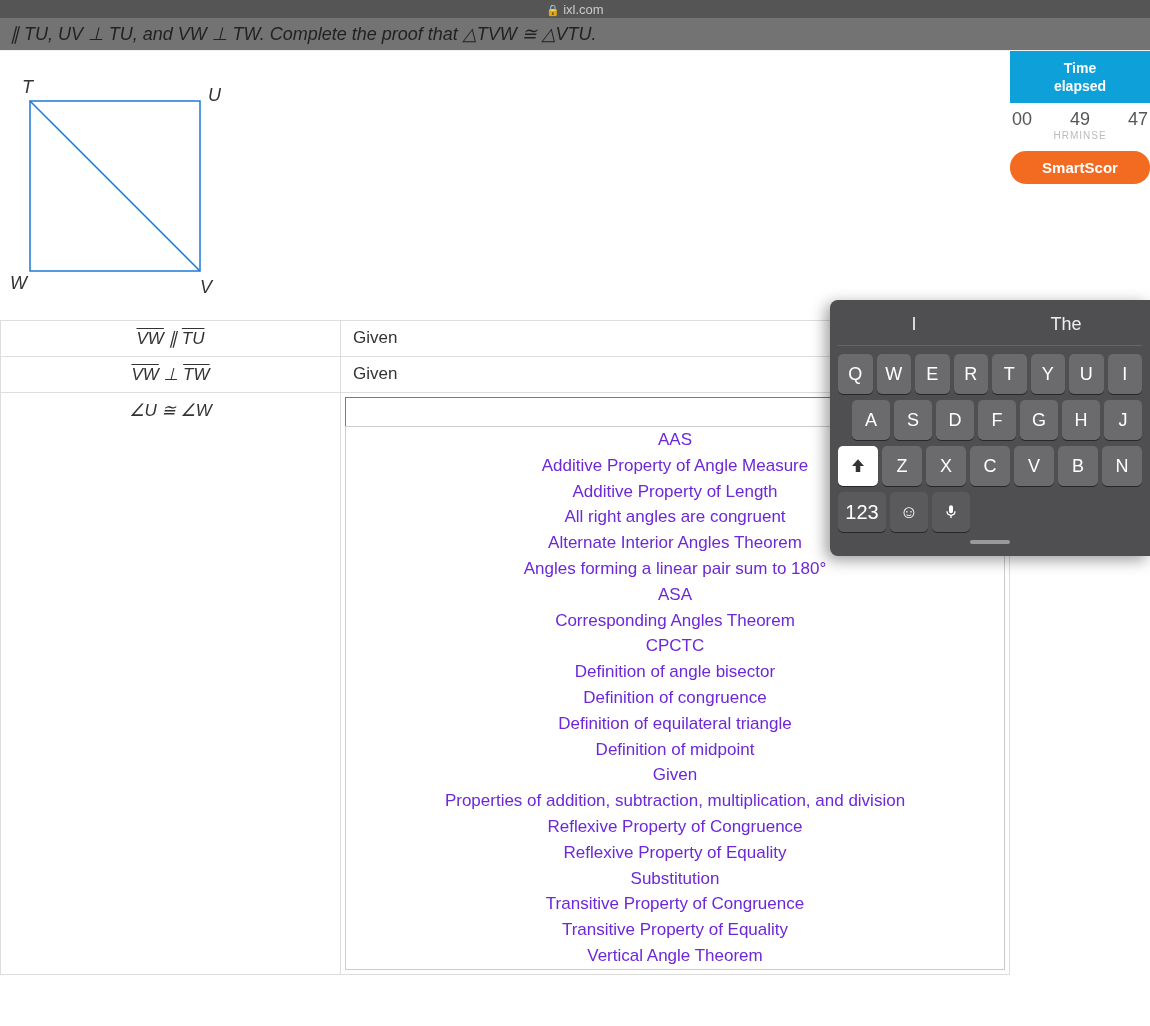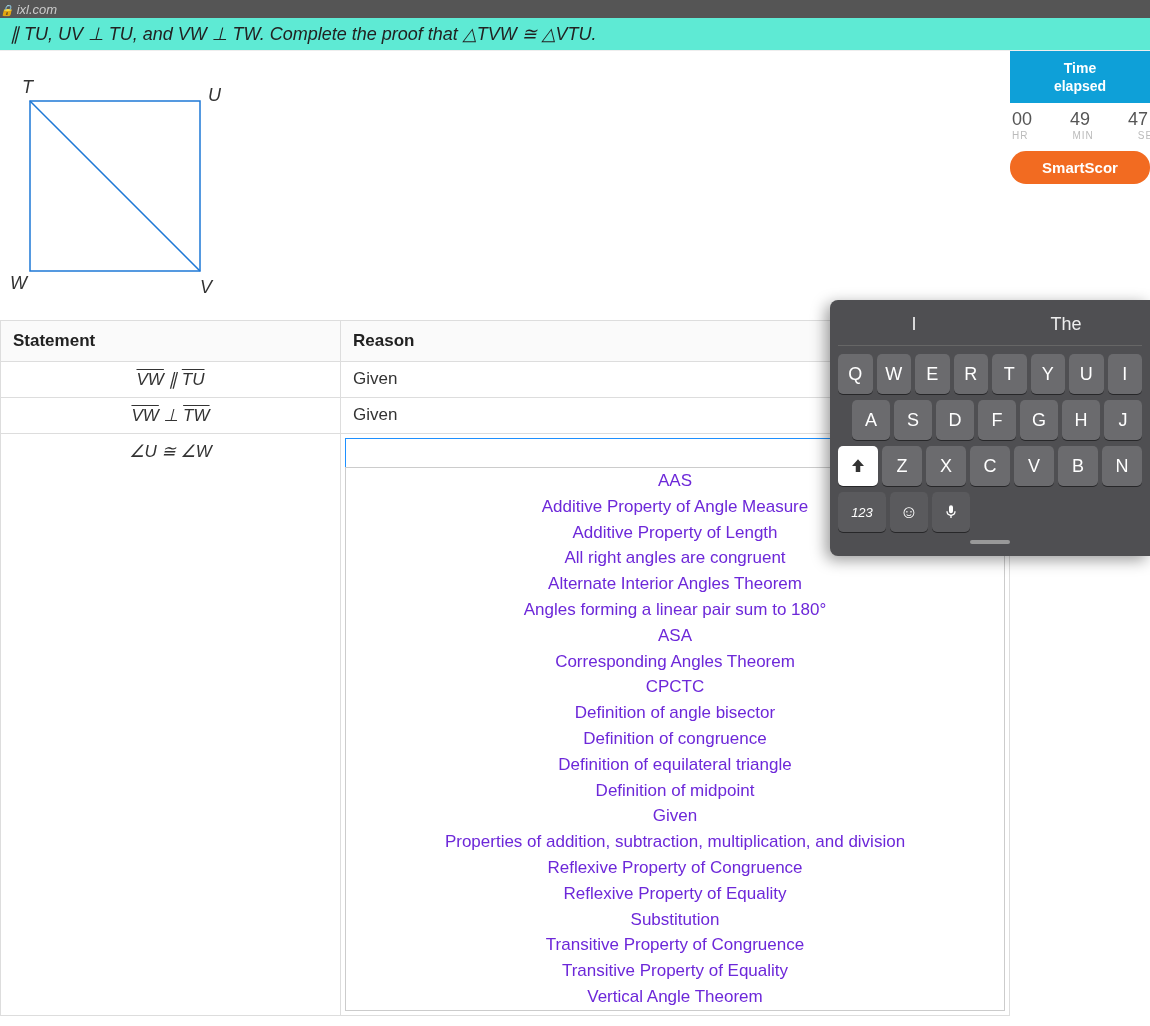--- a/index.html
+++ b/index.html
@@ -11,37 +11,37 @@
     body {
       background: #f8f8f8;
       width: 1150px;
       height: 1026px;
       overflow: hidden;
       position: relative;
     }
     .url-bar {
       background: #555;
       color: #ccc;
+      text-align: center;
       font-size: 13px;
       padding: 2px 0 1px;
       height: 18px;
       line-height: 15px;
-      font-style: italic;
     }
     .lock-icon {
       display: inline-block;
       font-size: 11px;
       margin-right: 3px;
     }
     .problem-text {
       padding: 5px 10px;
       font-size: 18px;
       color: #222;
       font-style: italic;
-      background: #5eead4;
+      background: #737373;
       border-bottom: 1px solid #eee;
     }
     .content-area {
       display: flex;
       background: #fff;
     }
     .main-content {
       flex: 1;
       background: #fff;
       min-height: 980px;
@@ -124,26 +124,25 @@
     }
     .time-values {
       display: flex;
       justify-content: space-between;
       padding: 6px 2px 0;
       font-size: 18px;
       color: #555;
     }
     .time-units {
       display: flex;
-      justify-content: flex-start;
+      justify-content: center;
       padding: 0 2px 10px;
       font-size: 10px;
       color: #bbb;
       letter-spacing: 1px;
-      gap: 44px;
     }
     .smartscore-label {
       background: #f26b21;
       color: #fff;
       text-align: center;
       padding: 8px 4px;
       font-size: 15px;
       font-weight: bold;
       border-radius: 16px;
     }
@@ -199,22 +198,21 @@
       background: #fff;
       color: #333;
       flex: 0 0 40px;
     }
     .key.space {
       flex: 3;
       font-size: 15px;
     }
     .key.num {
       flex: 0 0 48px;
-      font-size: 13px;
-      font-style: italic;
+      font-size: 20px;
     }
     .key.emoji, .key.mic {
       flex: 0 0 38px;
       background: #5a5a5d;
       font-size: 18px;
     }
     .drag-handle {
       width: 40px;
       height: 4px;
       background: #999;
@@ -242,24 +240,20 @@
         <line x1="20" y1="30" x2="190" y2="200" stroke="#1e78d6" stroke-width="1.5"></line>
         <text x="12" y="22" font-size="18" font-style="italic" fill="#333">T</text>
         <text x="198" y="30" font-size="18" font-style="italic" fill="#333">U</text>
         <text x="0" y="218" font-size="18" font-style="italic" fill="#333">W</text>
         <text x="190" y="222" font-size="18" font-style="italic" fill="#333">V</text>
       </svg>
     </div>
 
     <table class="proof-table">
       <tbody>
-          <tr>
-        <th>Statement</th>
-        <th>Reason</th>
-      </tr>
       <tr>
         <td><span class="overline">VW</span> ∥ <span class="overline">TU</span></td>
         <td class="reason-filled">Given</td>
       </tr>
       <tr>
         <td><span class="overline">VW</span> ⊥ <span class="overline">TW</span></td>
         <td class="reason-filled">Given</td>
       </tr>
       <tr>
         <td>∠U ≅ ∠W</td>

